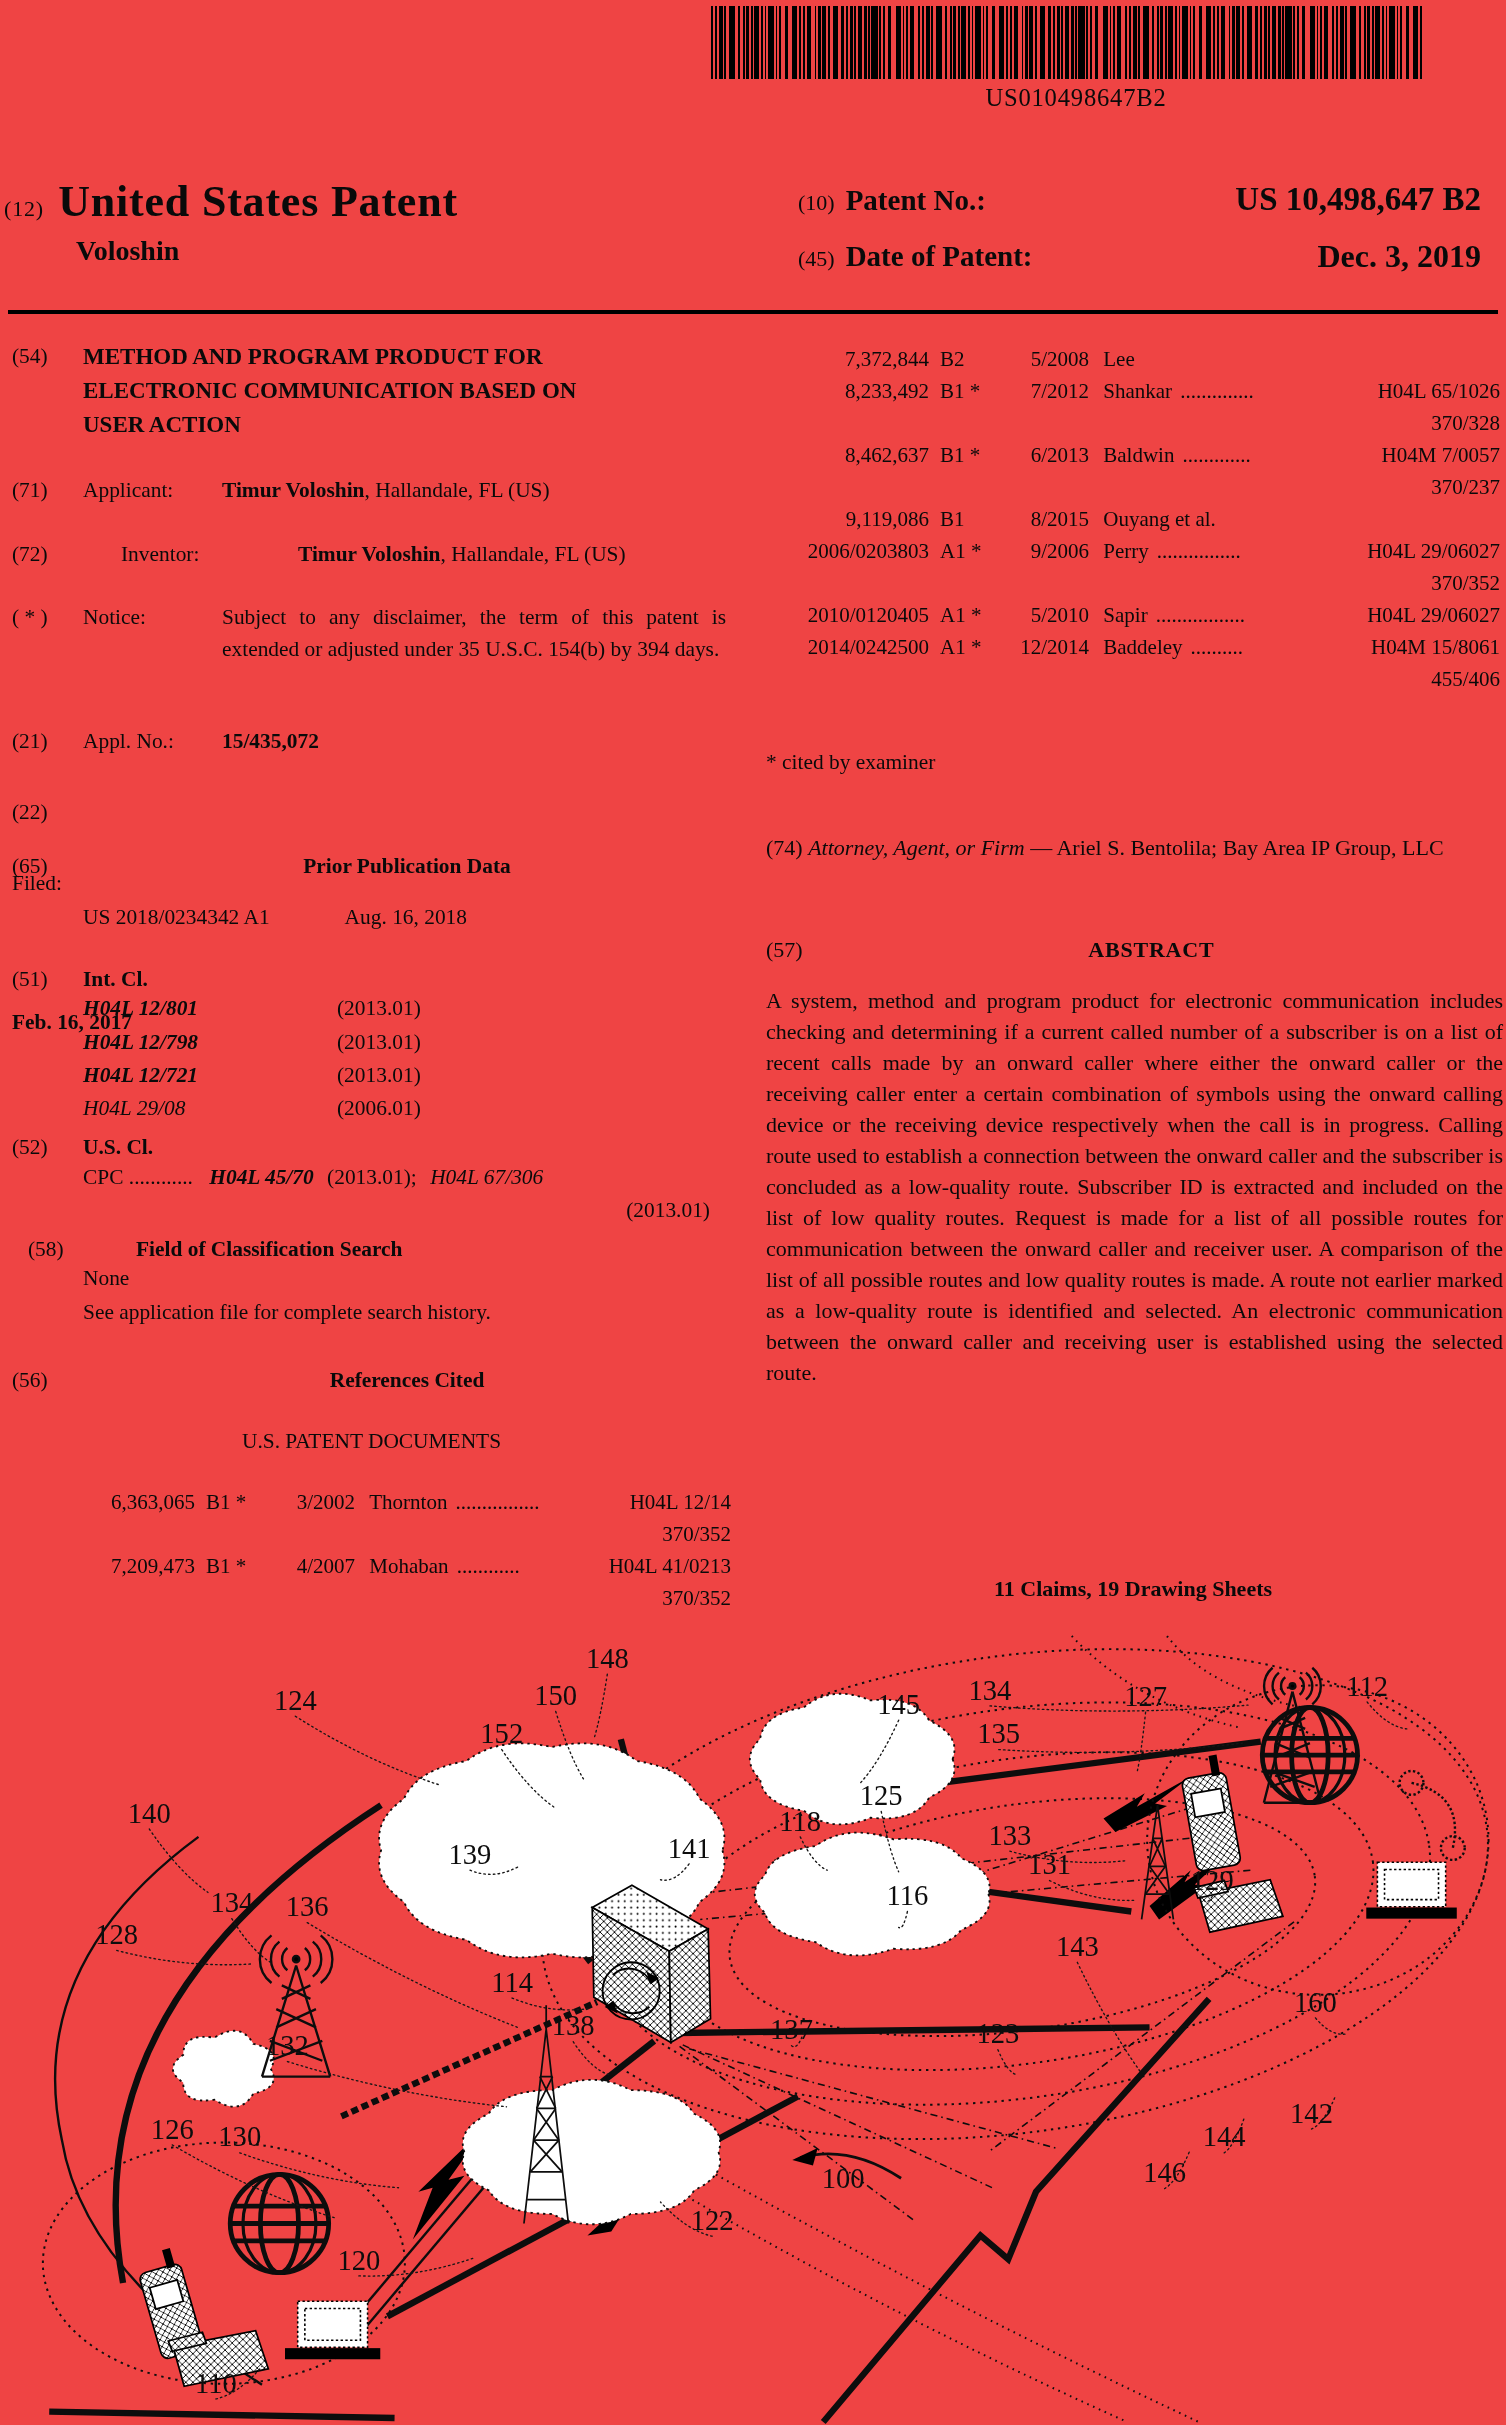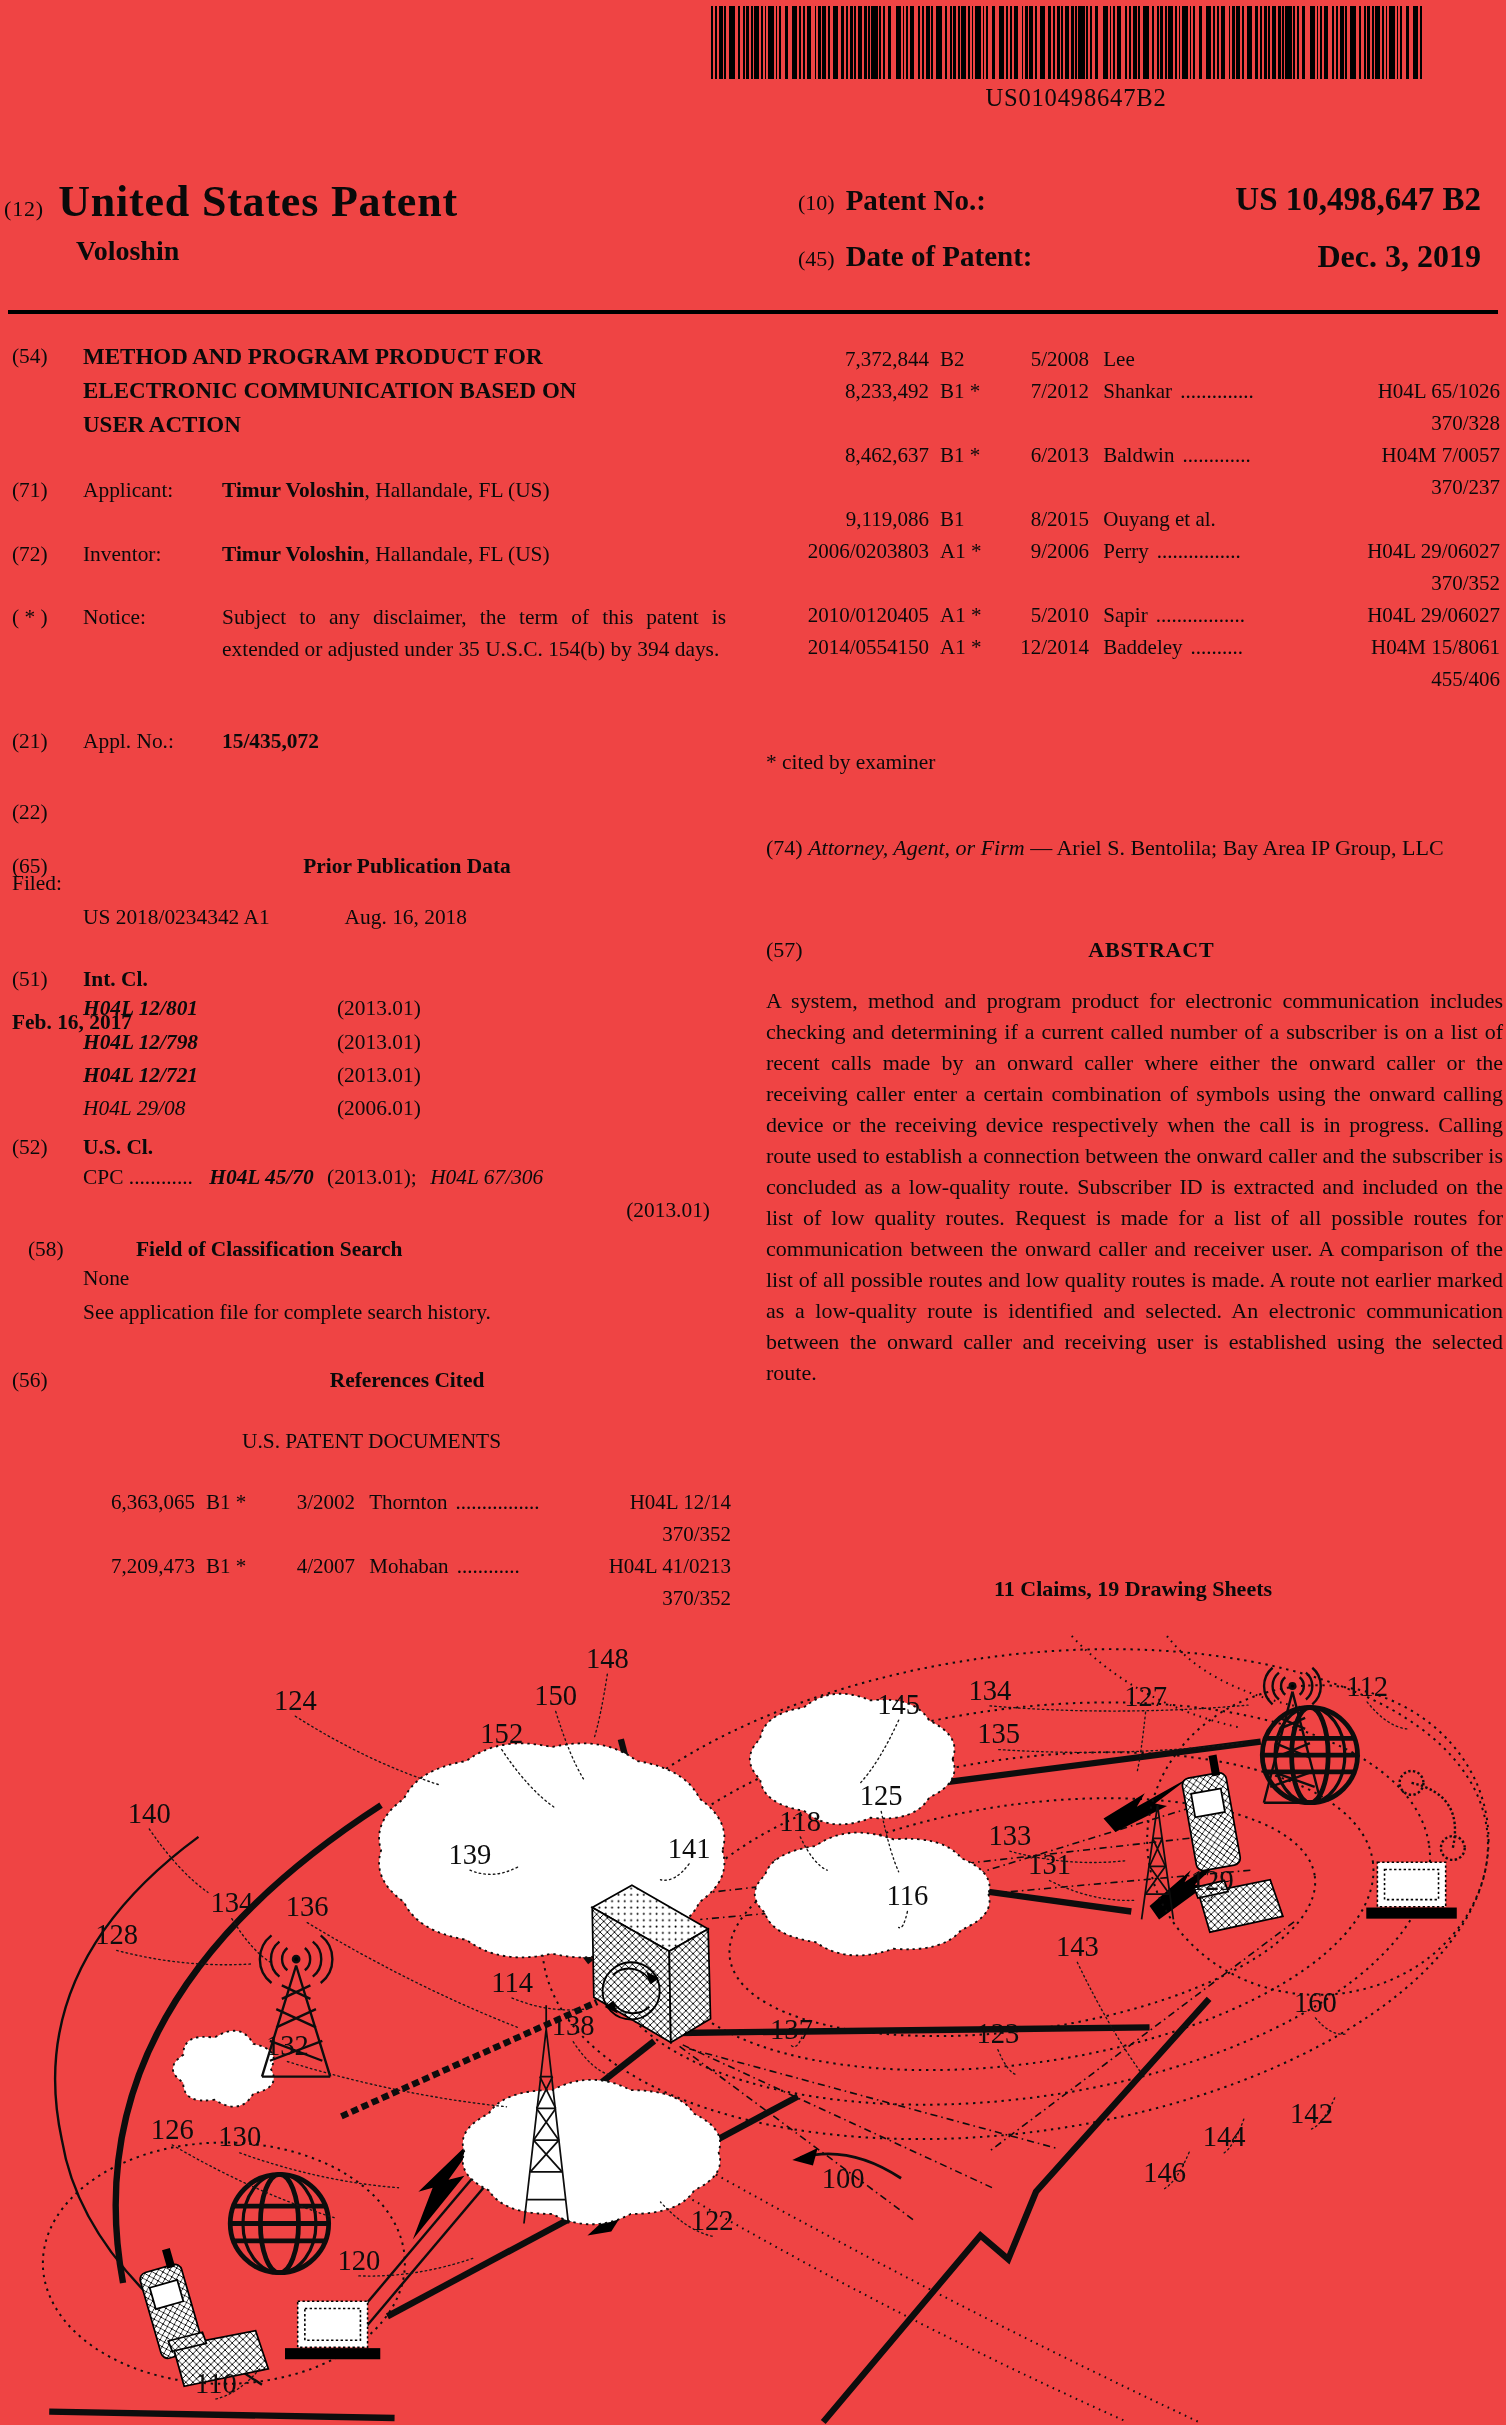--- a/index.html
+++ b/index.html
@@ -24,21 +24,21 @@
   #header-rule{left:8px;top:310px;width:1490px;height:4px;background:#000;}
   
   .sec{position:absolute;display:flex;font-size:21.4px;line-height:32px;}
   .sec .code{flex:0 0 71px;}
   .b{font-weight:700;}
   .i{font-style:italic;}
   .sec-title{font-size:23px;font-weight:700;line-height:34px;width:524px;}
   
   #sec54{left:12px;top:340px;width:719px;}
   #sec71{left:12px;top:474px;}
-  #sec72{left:12px;top:538px;}
+  #sec72{left:12px;top:538px;gap:38px;}
   #secNotice{left:12px;top:601px;}
   #secNotice .ntext{width:504px;text-align:justify;}
   .lblcol{flex:0 0 139px;}
   #sec21{left:12px;top:725px;}
   #sec22{left:12px;top:796px;flex-direction:column;}
   #sec65{left:12px;top:850px;width:719px;}
   #sec65 .center-b{flex:1;text-align:center;font-weight:700;}
   #publine{left:83px;top:905px;font-size:21.4px;}
   #publine span{margin-right:75px;}
   #sec51{left:12px;top:963px;}
@@ -399,21 +399,21 @@
       <div class="ref-cont">370/352</div>
       <div class="ref-row">
         <span class="ref-num">2010/0120405</span>
         <span class="ref-kind">A1 *</span>
         <span class="ref-date">5/2010</span>
         <span class="ref-name">Sapir</span>
         <span class="ref-dots">.................</span>
         <span class="ref-cls">H04L 29/06027</span>
       </div>
       <div class="ref-row">
-        <span class="ref-num">2014/0554150</span>
+        <span class="ref-num">2014/0242500</span>
         <span class="ref-kind">A1 *</span>
         <span class="ref-date">12/2014</span>
         <span class="ref-name">Baddeley</span>
         <span class="ref-dots">..........</span>
         <span class="ref-cls">H04M 15/8061</span>
       </div>
       <div class="ref-cont">455/406</div>
     </div>
 
   <div class="abs" id="cited-note">* cited by examiner</div>

